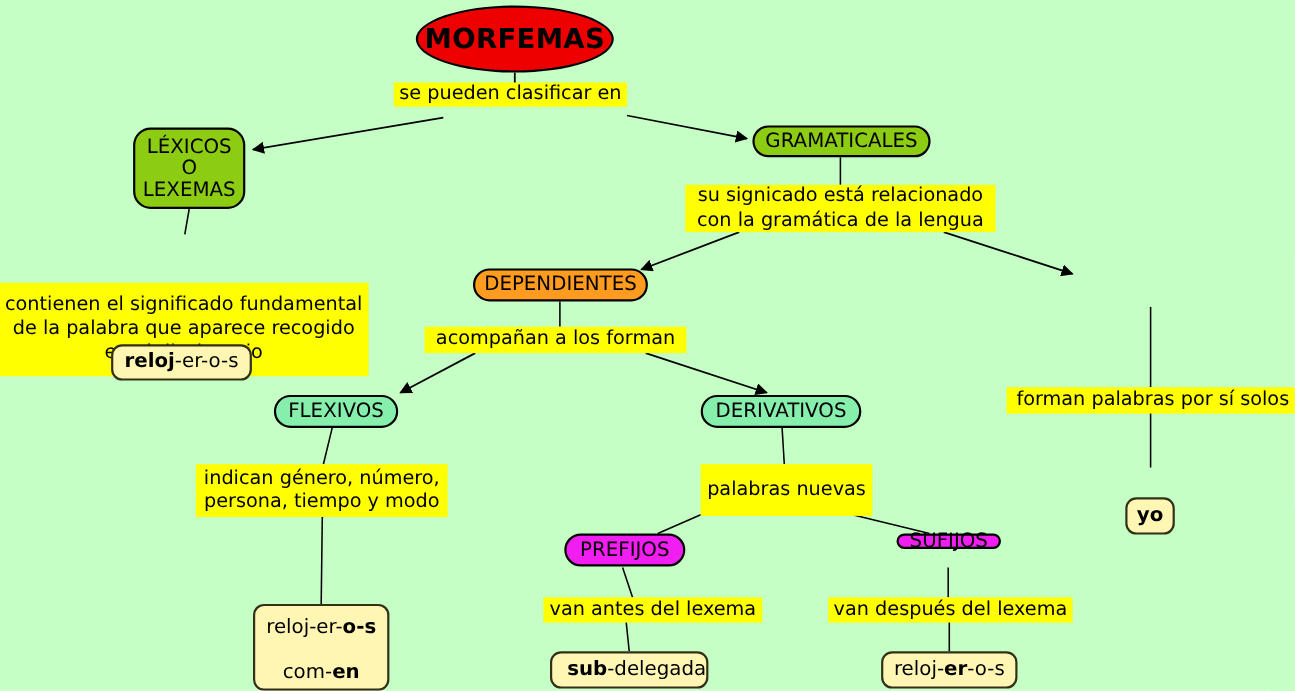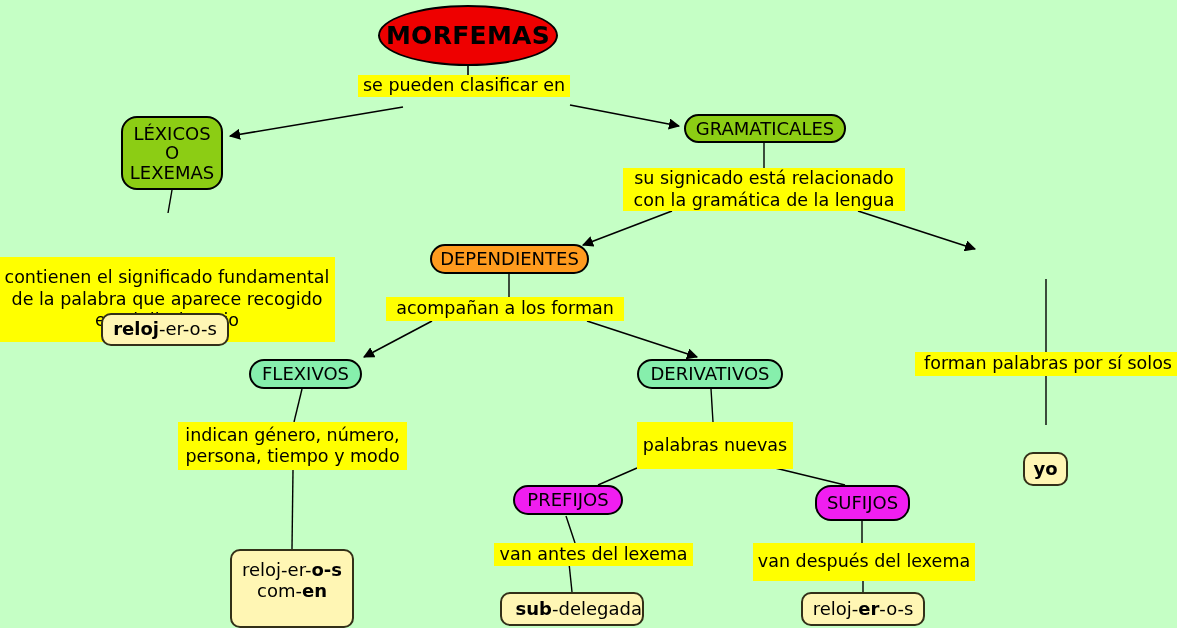--- a/index.html
+++ b/index.html
@@ -199,35 +199,35 @@
   </div>
 
   <div class="node linkphrase" style="left:637px; top:422px; width:156px; height:47px;">
     <span class="lp-line">palabras nuevas</span>
   </div>
 
   <div class="node concept magenta" style="left:513px; top:485px; width:110px; height:30px;">
     <span>PREFIJOS</span>
   </div>
 
-  <div class="node concept magenta" style="left:815px; top:485px; width:95px; height:36px;">
+  <div class="node concept magenta" style="left:815px; top:485px; width:95px; height:14px;">
     <span>SUFIJOS</span>
   </div>
 
   <div class="node linkphrase" style="left:494px; top:543px; width:199px; height:23px;">
     <span class="lp-line">van antes del lexema</span>
   </div>
 
-  <div class="node linkphrase" style="left:753px; top:543px; width:222px; height:38px;text-align:right;">
+  <div class="node linkphrase" style="left:753px; top:543px; width:222px; height:23px;text-align:right;">
     <span class="lp-line">van después del lexema</span>
   </div>
 
   <div class="node example" style="left:230px; top:549px; width:124px; height:79px; justify-content:flex-start; padding-top:9px;">
     <span class="ex-line"><span>reloj-er-</span><b>o-s</b></span>
-    <span class="ex-line" style=""><span>com-</span><b>en</b></span>
+    <span class="ex-line" style="margin-top:20px;"><span>com-</span><b>en</b></span>
   </div>
 
   <div class="node example" style="left:500px; top:592px; width:144px; height:34px;align-items:flex-end;">
     <span class="ex-line"><b>sub</b><span>-delegada</span></span>
   </div>
 
   <div class="node example" style="left:801px; top:592px; width:124px; height:34px;">
     <span class="ex-line"><span>reloj-</span><b>er</b><span>-o-s</span></span>
   </div>
 

